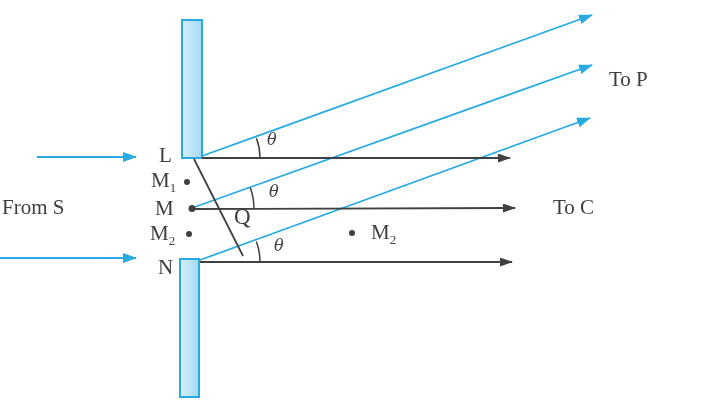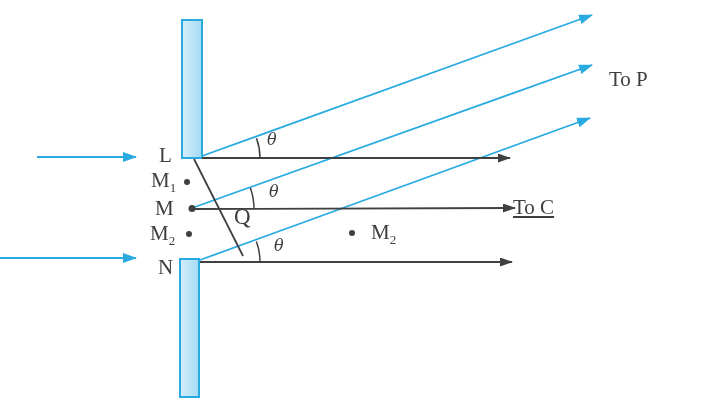--- a/index.html
+++ b/index.html
@@ -76,24 +76,25 @@
     <path class="arc" d="M 260 158 A 58 58 0 0 0 256.5 138.2"></path>
     <path class="arc" d="M 254 209 A 62 62 0 0 0 250.3 187.8"></path>
     <path class="arc" d="M 260 262 A 60 60 0 0 0 256.4 241.5"></path>
 
     <circle class="dot" cx="187" cy="182" r="3"></circle>
     <circle class="dot" cx="192" cy="208.5" r="3.5"></circle>
     <circle class="dot" cx="189" cy="234" r="3"></circle>
     <circle class="dot" cx="352" cy="233" r="3"></circle>
   </svg>
 
+  <div class="lbl" style="left:2px;top:196px;">From S</div>
 
   <div class="lbl" style="left:609px;top:68px;">To P</div>
 
-  <div class="lbl" style="left:513px;top:196px;text-decoration:underline;">To C</div>
+  <div class="lbl" style="left:553px;top:196px;">To C</div>
 
   <div class="lbl" style="left:159px;top:144px;">L</div>
 
   <div class="lbl" style="left:151px;top:169px;"><span>M</span><sub>1</sub></div>
 
   <div class="lbl" style="left:155px;top:197px;">M</div>
 
   <div class="lbl" style="left:150px;top:222px;"><span>M</span><sub>2</sub></div>
 
   <div class="lbl" style="left:158px;top:256px;">N</div>

